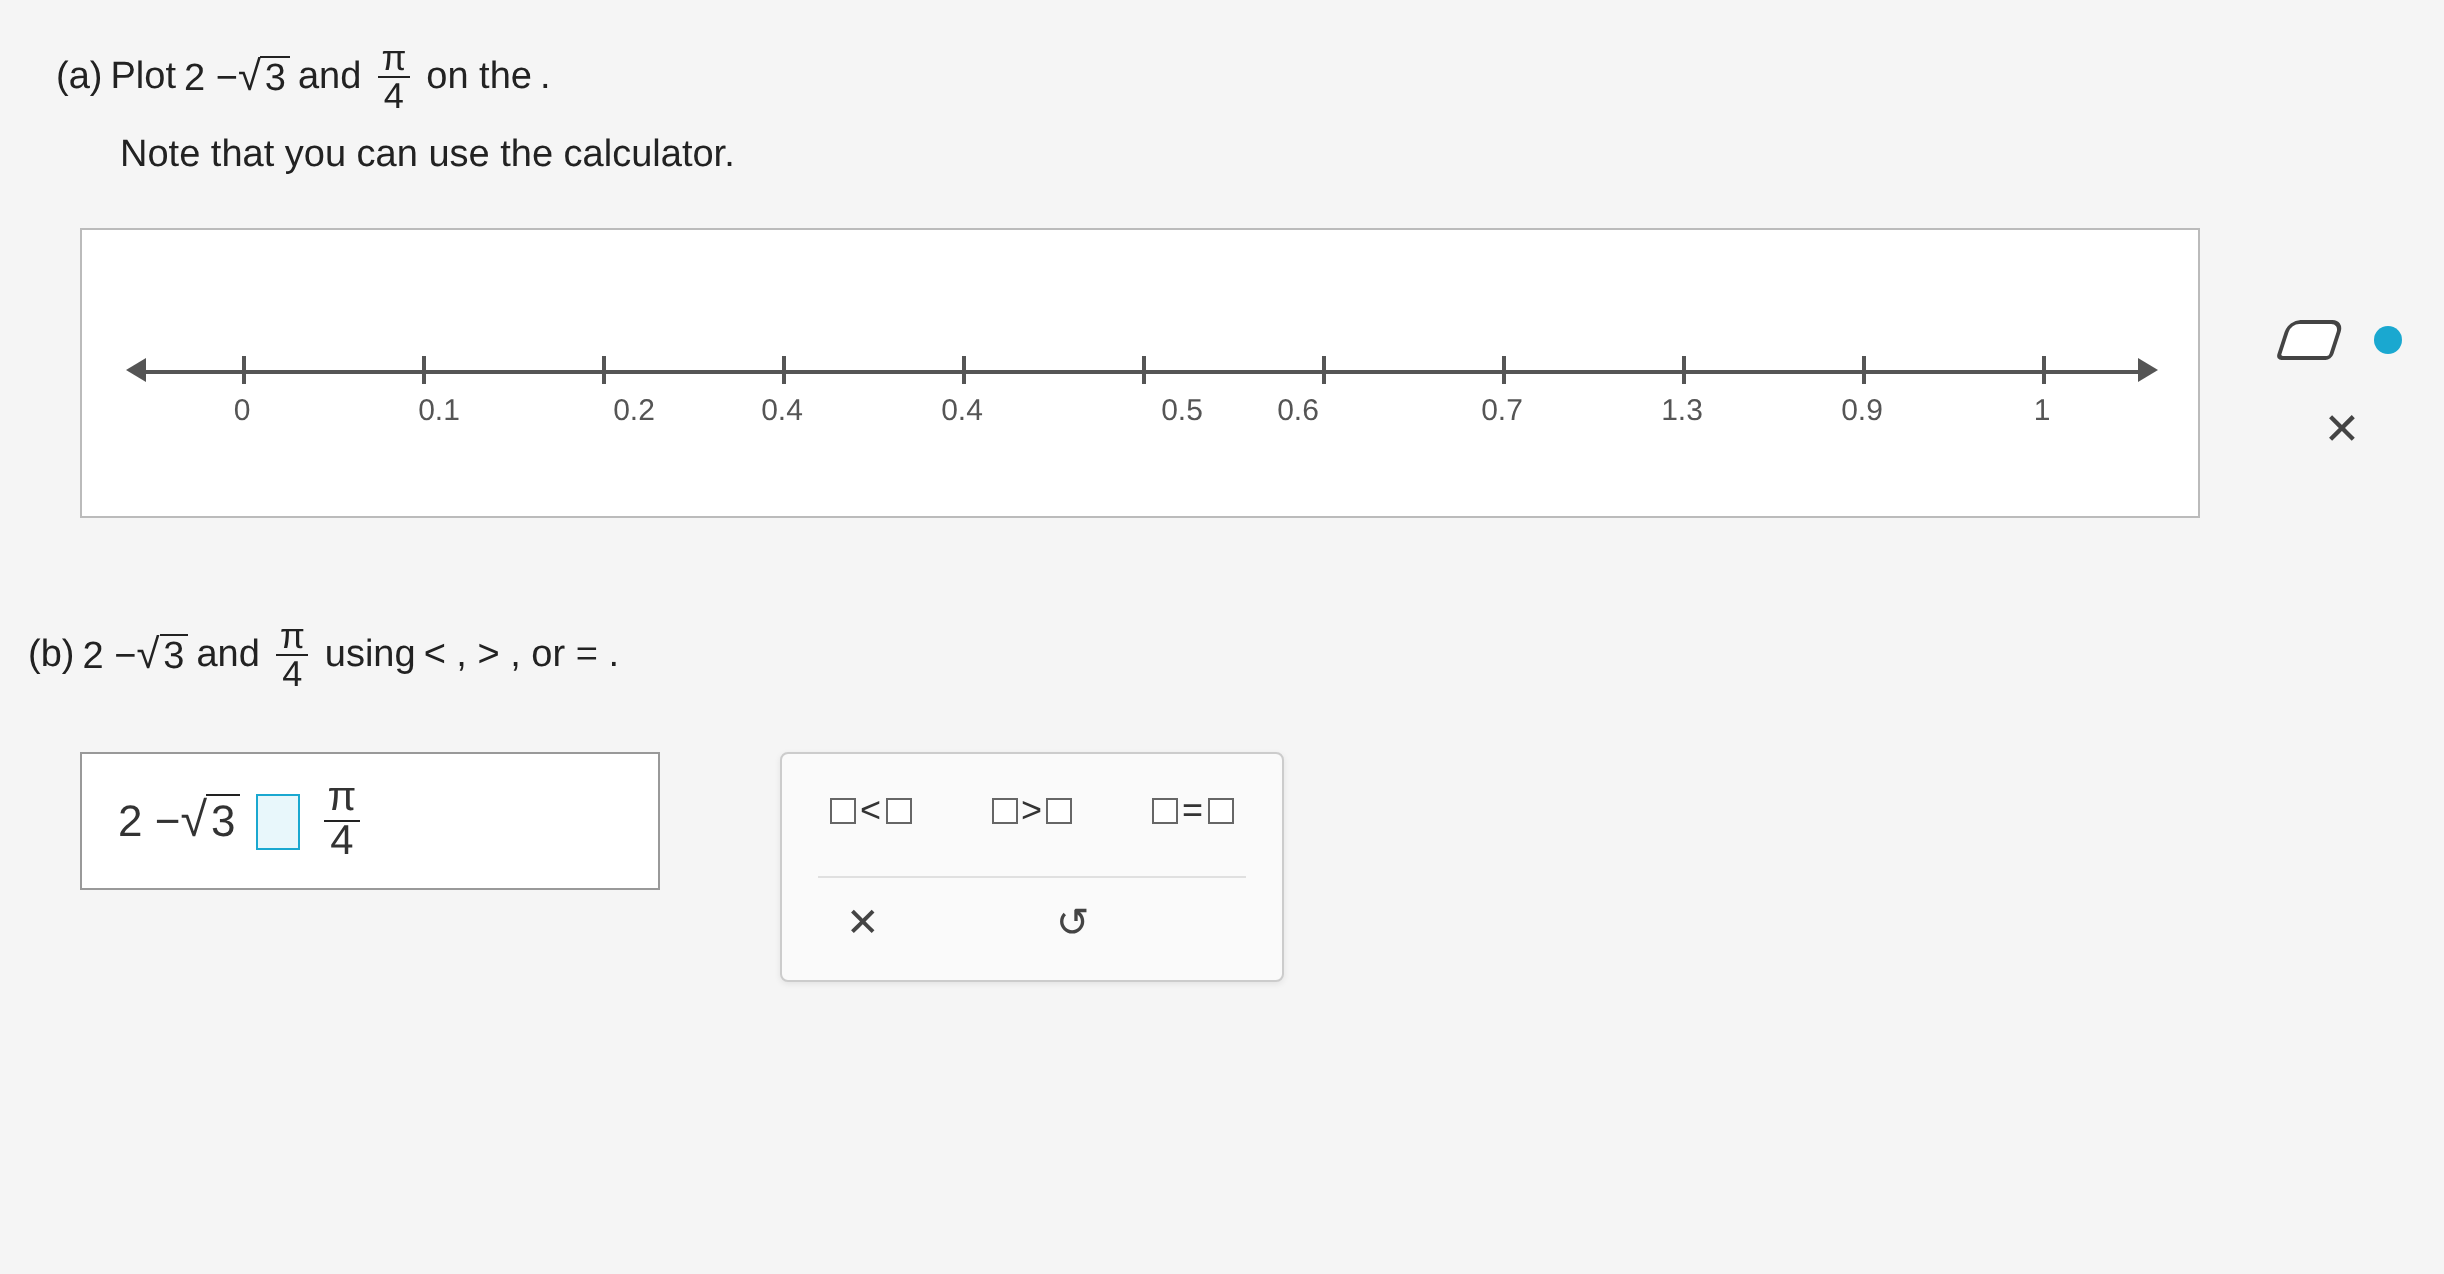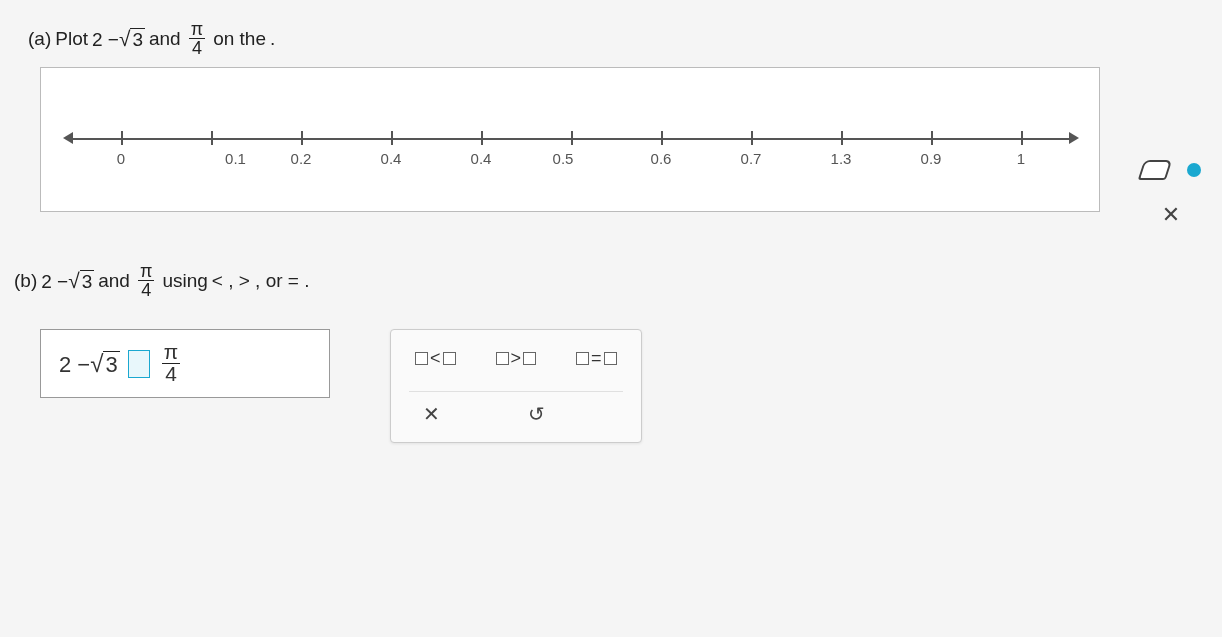--- a/index.html
+++ b/index.html
@@ -231,41 +231,42 @@
       <span>2 −</span><span class="sqrt"><span class="sqrt-content">3</span></span>
     </span>
     <span>and</span>
     <span class="frac">
       <span class="num">π</span>
       <span class="den">4</span>
     </span>
     <span>on the</span>
       <span>.</span>
   </div>
+  <div class="note-line">Note that you can use the calculator.</div>
 
   <div class="number-line-box">
     <div class="number-line">
       <div class="nl-axis"></div>
       <div class="nl-arrow-left"></div>
       <div class="nl-arrow-right"></div>
       <div id="ticks-container">
           <div class="tick" style="left: 50px;"></div>
           <div class="tick-label" style="left: 50px;">0</div>
           <div class="tick" style="left: 140px;"></div>
-          <div class="tick-label" style="left: 156px; padding-left: 17px;">0.1</div>
+          <div class="tick-label" style="left: 140px; padding-left: 17px;">0.1</div>
           <div class="tick" style="left: 230px;"></div>
-          <div class="tick-label" style="left: 230px;">0.2</div>
+          <div class="tick-label" style="left: 246px;">0.2</div>
           <div class="tick" style="left: 320px;"></div>
           <div class="tick-label" style="left: 320px;">0.4</div>
           <div class="tick" style="left: 410px;"></div>
           <div class="tick-label" style="left: 410px; text-align: right;">0.4</div>
           <div class="tick" style="left: 500px;"></div>
-          <div class="tick-label" style="left: 492px;">0.5</div>
+          <div class="tick-label" style="left: 520px;">0.5</div>
           <div class="tick" style="left: 590px;"></div>
-          <div class="tick-label" style="left: 590px;">0.6</div>
+          <div class="tick-label" style="left: 578px;">0.6</div>
           <div class="tick" style="left: 680px;"></div>
           <div class="tick-label" style="left: 680px;">0.7</div>
           <div class="tick" style="left: 770px;"></div>
           <div class="tick-label" style="left: 770px;">1.3</div>
           <div class="tick" style="left: 860px;"></div>
           <div class="tick-label" style="left: 860px;">0.9</div>
           <div class="tick" style="left: 950px;"></div>
           <div class="tick-label" style="left: 950px;">1</div>
         </div>
     </div>

